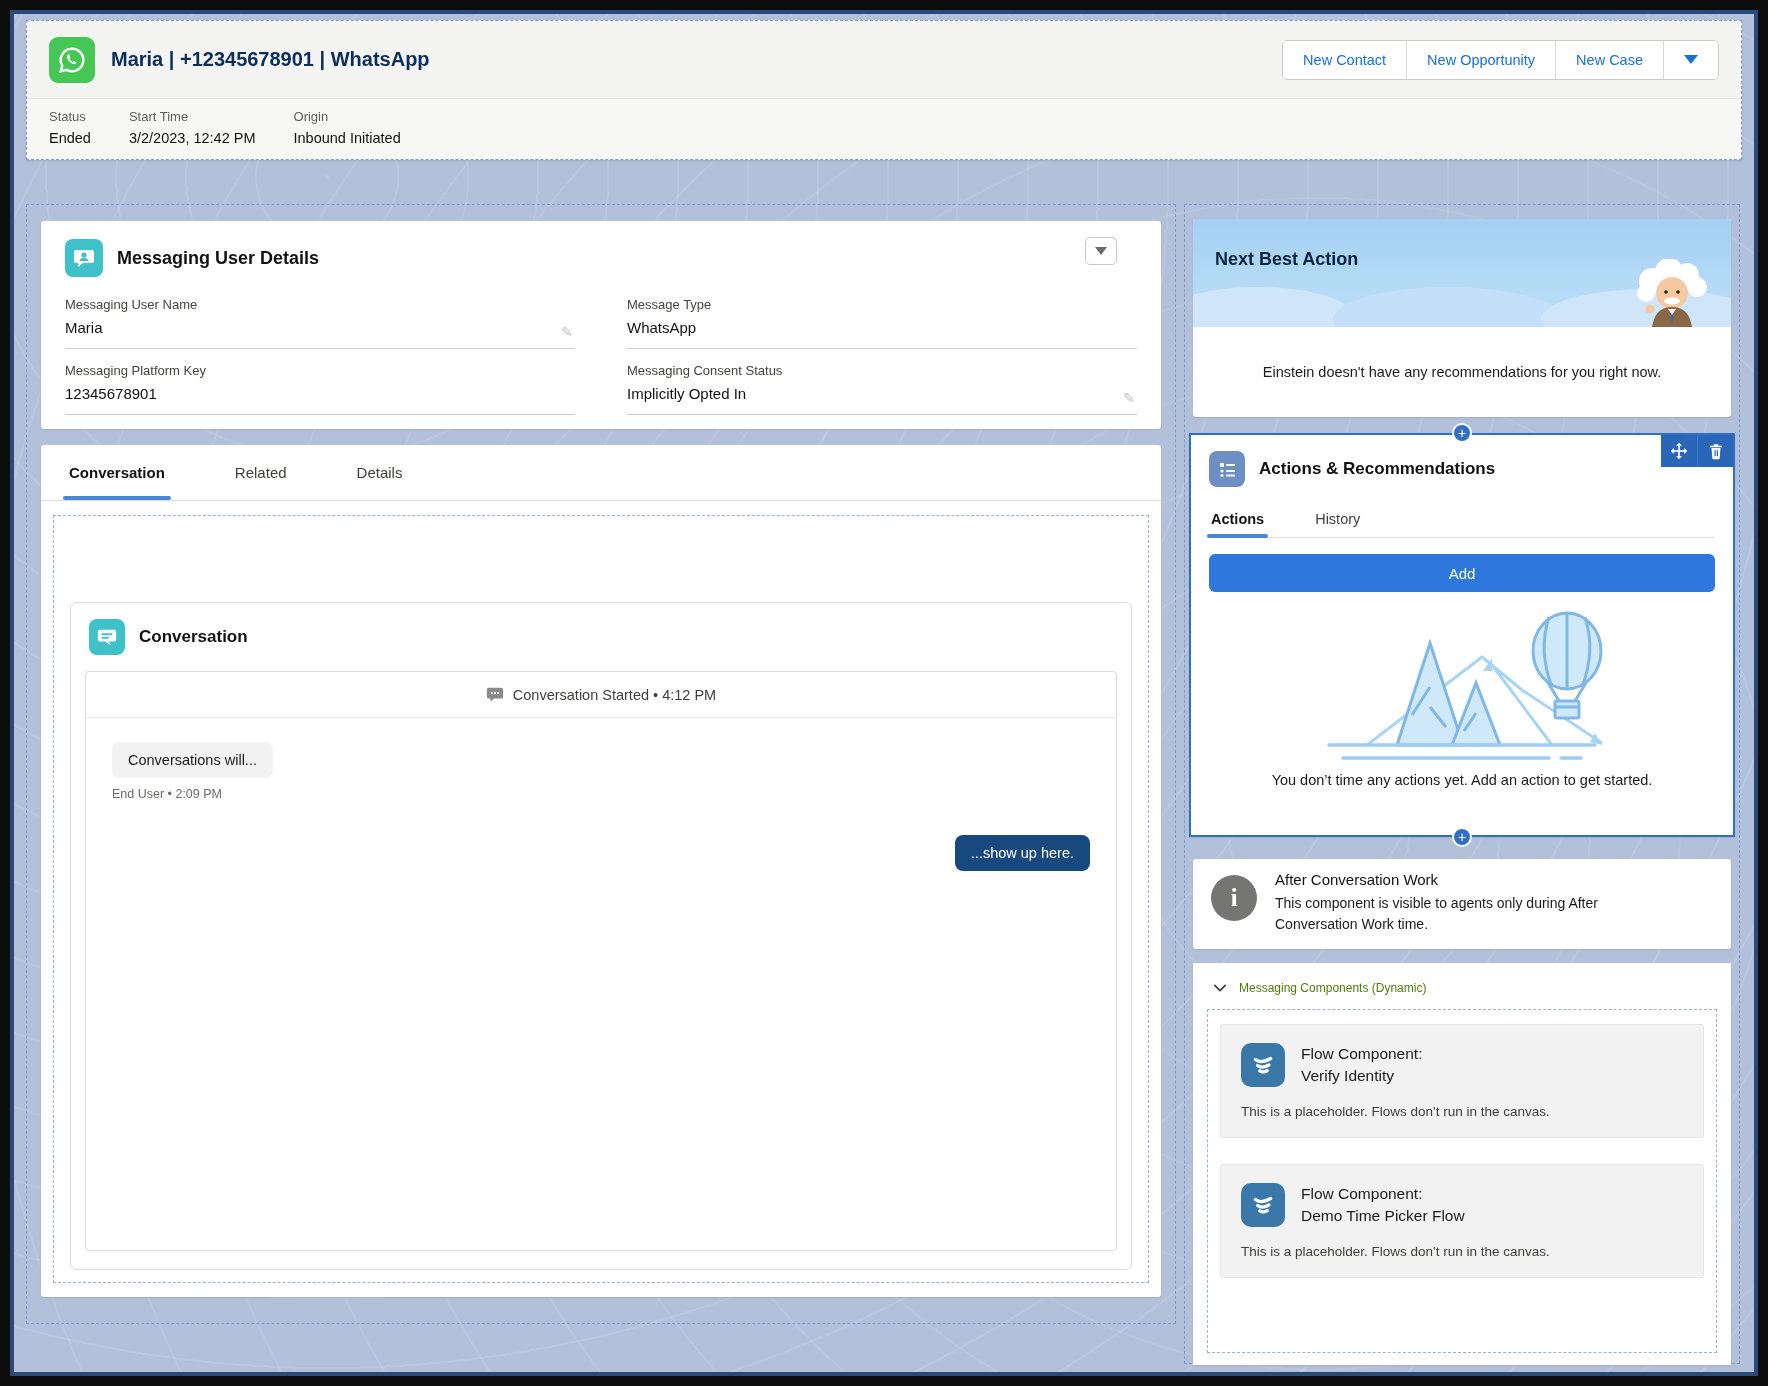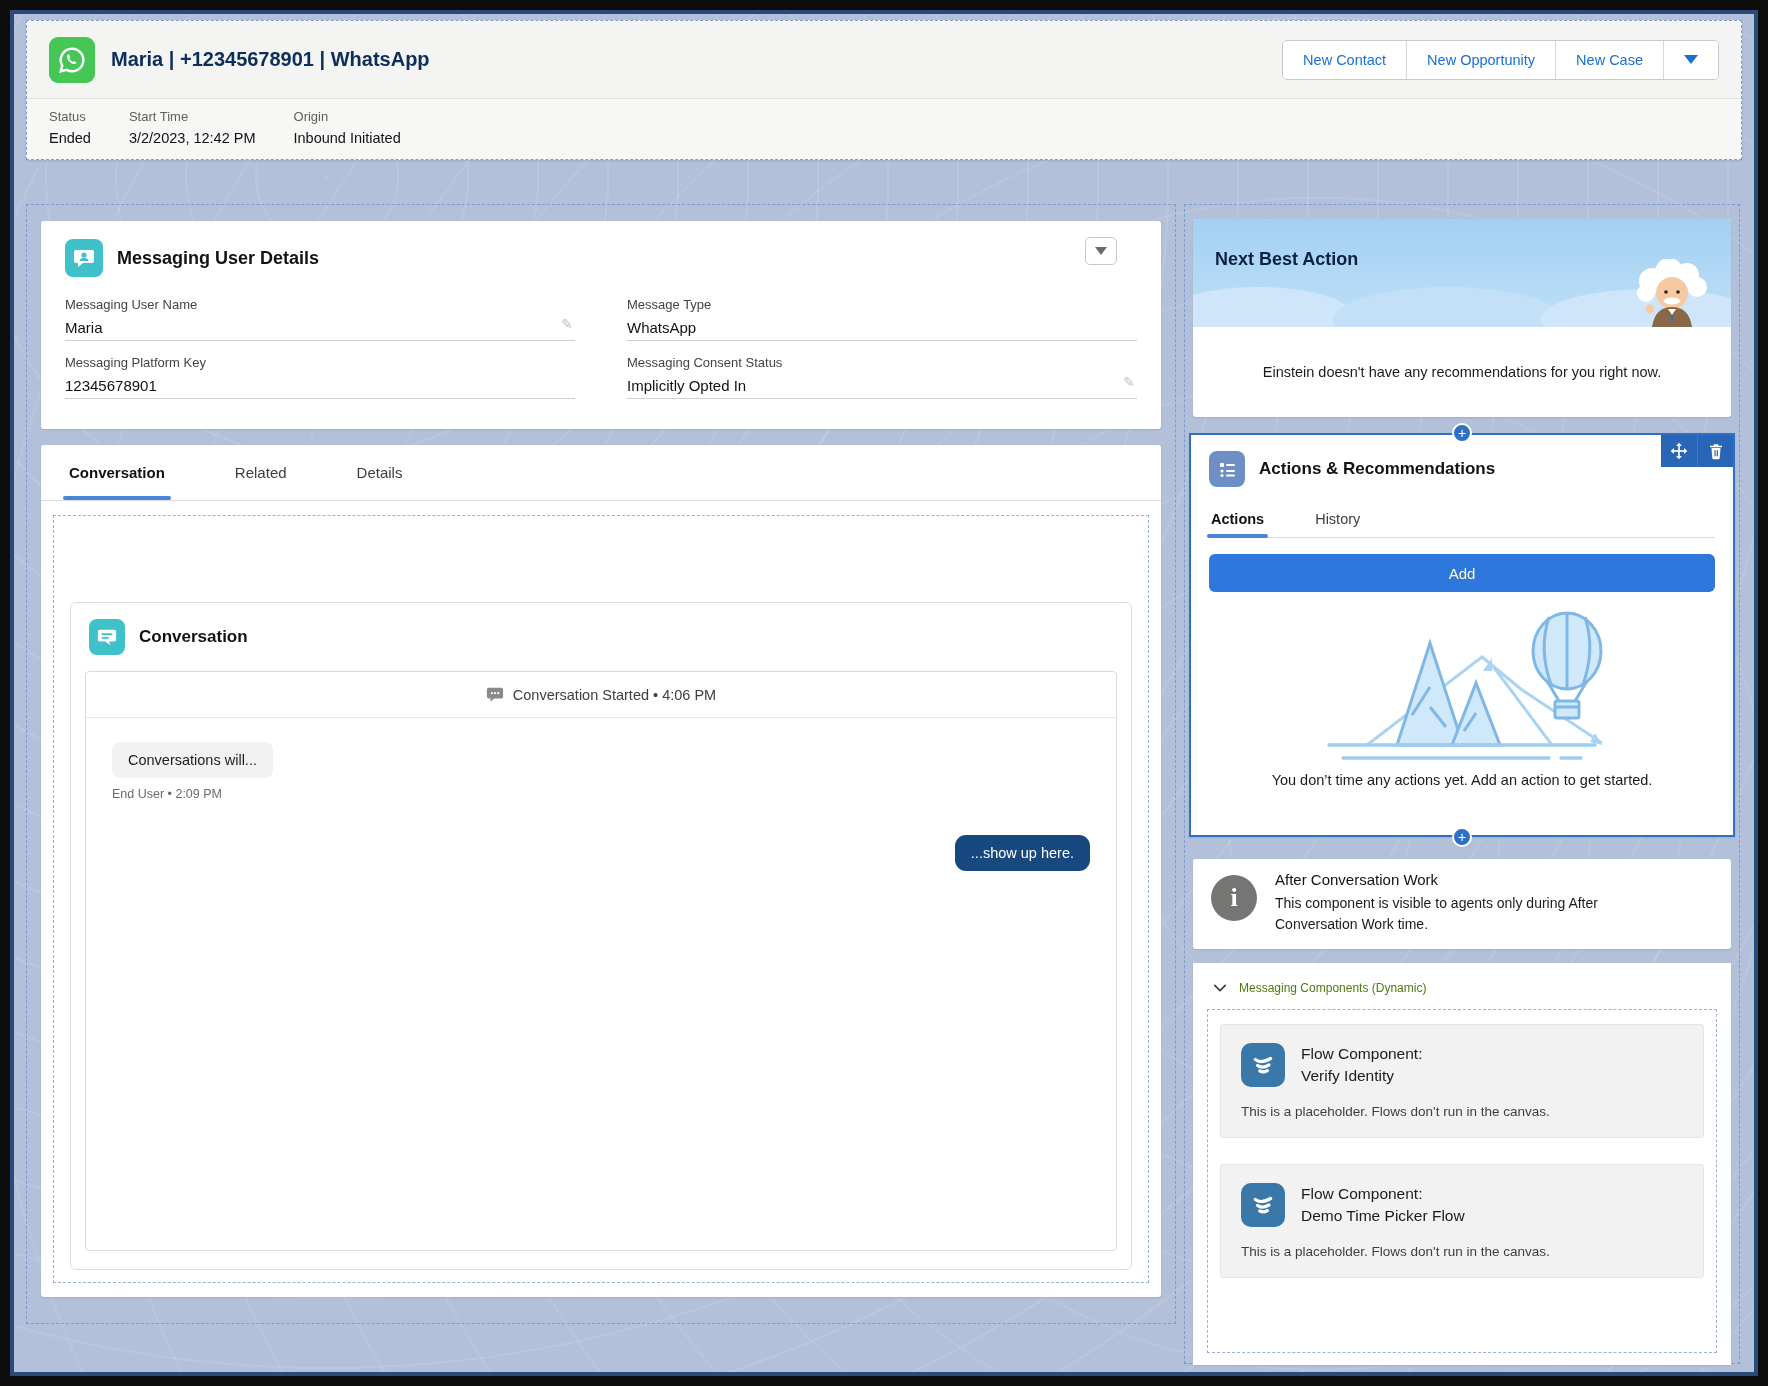--- a/index.html
+++ b/index.html
@@ -41,41 +41,41 @@
 
   
   .mud-card { position:relative; margin:16px 14px 0; height:208px; padding:18px 24px; }
   .sq-icon { border-radius:8px; display:flex; align-items:center; justify-content:center; flex:0 0 auto; }
   .mud-head { display:flex; align-items:center; gap:14px; }
   .card-title { font-size:18px; font-weight:bold; color:#121212; }
   .mud-dd { position:absolute; top:16px; right:44px; width:32px; height:28px; background:#fff;
     border:1px solid #c9c7c5; border-radius:5px; display:flex; align-items:center; justify-content:center; cursor:pointer; }
   .mud-dd .tri { border-left:6px solid transparent; border-right:6px solid transparent; border-top:8px solid #6b6b69; }
   .field-grid { display:grid; grid-template-columns:1fr 1fr; column-gap:52px; margin-top:20px; }
-  .field { padding-bottom:4px; border-bottom:1px solid #cfcecc; margin-bottom:14px; position:relative; }
+  .field { padding-bottom:12px; border-bottom:1px solid #cfcecc; margin-bottom:14px; position:relative; }
   .field-label { font-size:13px; color:#444442; margin-bottom:7px; }
   .field-value { font-size:15px; color:#121212; }
   .pencil { position:absolute; right:2px; bottom:8px; color:#c4c2c0; font-size:14px; cursor:pointer; }
 
   
   .rec-card { margin:16px 14px; height:852px; display:flex; flex-direction:column; }
   .tabs-row { display:flex; gap:66px; padding:0 26px; border-bottom:1px solid #dddbda; height:56px; align-items:stretch; }
   .tab { display:flex; align-items:center; font-size:15px; color:#3e3e3c; cursor:pointer; position:relative; padding:0 2px; }
   .tab.active { font-weight:bold; color:#121212; }
   .tab.active::after { content:""; position:absolute; left:-4px; right:-4px; bottom:0; height:4px; background:#4a86d8; border-radius:2px; }
   .tab-panel { flex:1; margin:14px 12px; border:1px dashed #9bb2d6; padding-top:86px; }
   .conv-card { margin:0 16px; border:1px solid #dddbda; border-radius:6px; height:668px; background:#fff; }
   .conv-head { display:flex; align-items:center; gap:14px; padding:16px 18px; }
   .msg-box { margin:0 14px; border:1px solid #dddbda; border-radius:4px; height:580px; background:#fff; }
   .started-row { height:46px; display:flex; align-items:center; justify-content:center; gap:9px;
     border-bottom:1px solid #e8e7e5; font-size:14.5px; color:#3e3e3c; }
   .bubbles { padding:24px 26px; }
   .bubble { display:inline-block; padding:10px 16px; border-radius:8px; font-size:14.5px; }
   .bubble.left  { background:#f3f2f2; color:#1b1b1b; }
-  .bubble.right { background:#17497f; color:#fff;border-radius:11px; }
+  .bubble.right { background:#17497f; color:#fff; }
   .bubble-meta { font-size:12.5px; color:#6b6b69; margin-top:9px; }
   .msg-right { text-align:right; margin-top:34px; }
 
   
   .nba-card { margin:14px 8px 0; height:198px; overflow:hidden; position:relative; }
   .nba-sky { height:108px; background:linear-gradient(#a3d0f2,#bfe0f8); position:relative; overflow:hidden; }
   .cloud { position:absolute; background:#cfe6fa; border-radius:50%; }
   .cloud.c1 { width:190px; height:58px; left:-30px; bottom:-18px; }
   .cloud.c2 { width:230px; height:66px; left:140px; bottom:-26px; background:#c3e0f8; }
   .cloud.c3 { width:220px; height:60px; right:-30px; bottom:-22px; }
@@ -222,21 +222,21 @@
             <div class="card-title" style="font-size:17px;">Conversation</div>
           </div>
           <div class="msg-box">
             <div class="started-row">
               <svg width="18" height="18" viewBox="0 0 20 20">
                 <path d="M3 2h14a2 2 0 0 1 2 2v8a2 2 0 0 1-2 2h-8l-4 3.5V14H3a2 2 0 0 1-2-2V4a2 2 0 0 1 2-2z" fill="#8a8a88"></path>
                 <circle cx="6.5" cy="8" r="1.2" fill="#fff"></circle>
                     <circle cx="10" cy="8" r="1.2" fill="#fff"></circle>
                     <circle cx="13.5" cy="8" r="1.2" fill="#fff"></circle>
               </svg>
-              <span>Conversation Started • 4:06 PM</span>
+              <span>Conversation Started • 4:12 PM</span>
             </div>
             <div class="bubbles">
               <div>
                 <span class="bubble left">Conversations will...</span>
                 <div class="bubble-meta">End User • 2:09 PM</div>
               </div>
               <div class="msg-right">
                 <span class="bubble right">...show up here.</span>
               </div>
             </div>

